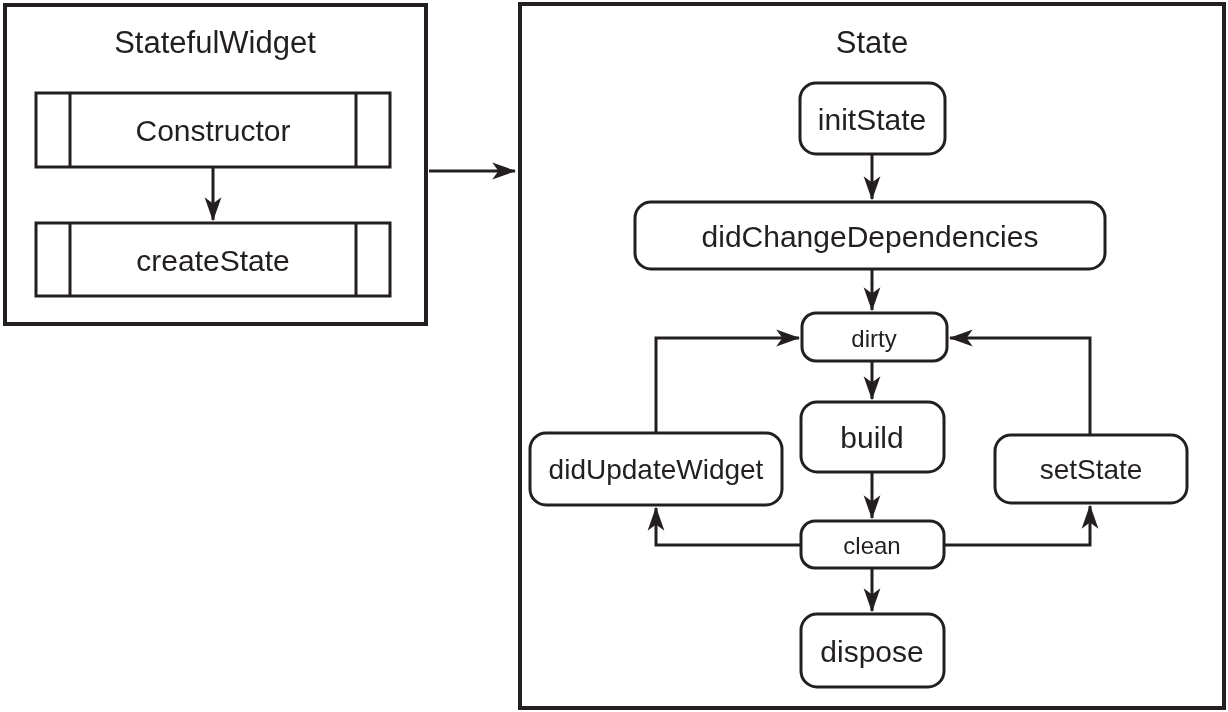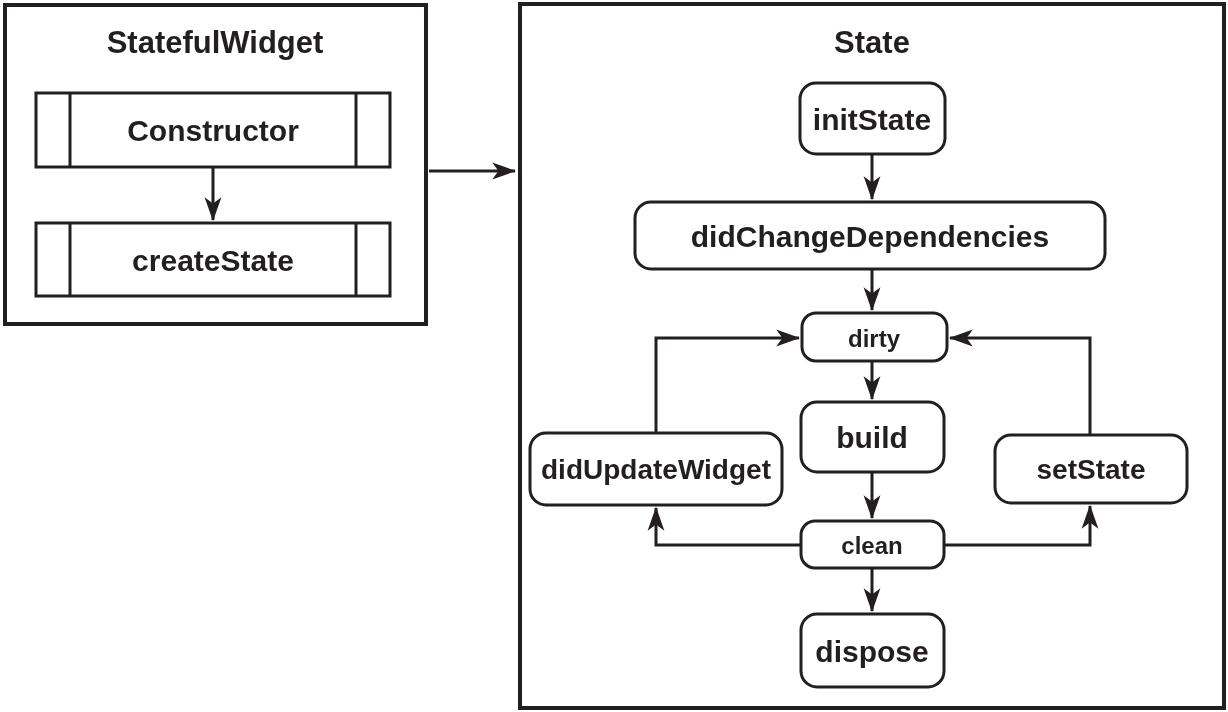--- a/index.html
+++ b/index.html
@@ -6,21 +6,20 @@
     margin: 0;
     padding: 0;
     background: #ffffff;
   }
   .figure-wrap {
     position: relative;
     width: 1228px;
     height: 712px;
     background: #ffffff;
     overflow: hidden;
-    font-weight: bold;
   }
   svg { display: block; }
   .panel {
     fill: #ffffff;
     stroke: #231f20;
     stroke-width: 4;
   }
   .node {
     fill: #ffffff;
     stroke: #231f20;

